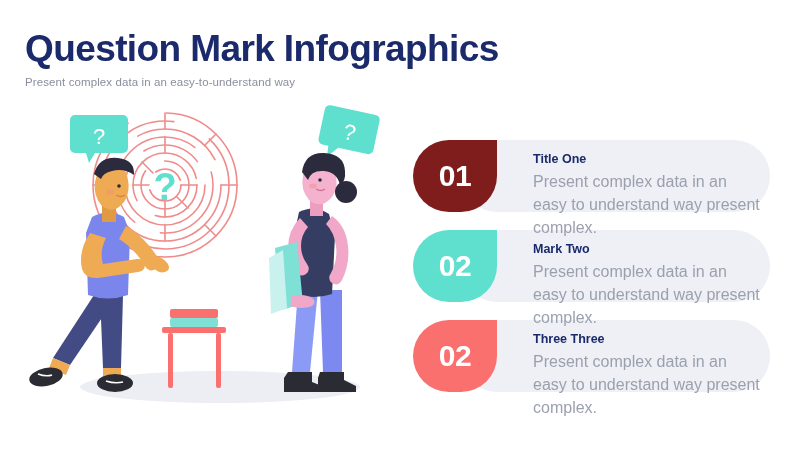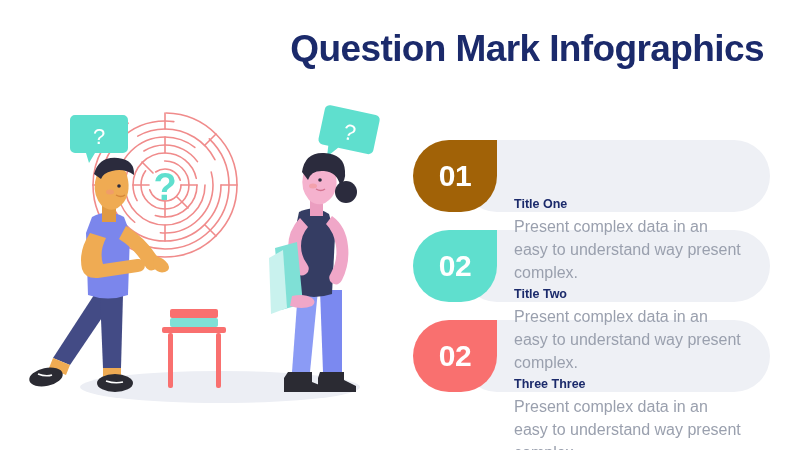--- a/index.html
+++ b/index.html
@@ -5,21 +5,21 @@
   * { margin:0; padding:0; box-sizing:border-box; }
   html,body { width:800px; height:450px; }
   body {
     background:#ffffff;
     font-family:"Liberation Sans", sans-serif;
     overflow:hidden;
     position:relative;
   }
 
   
-  .header { width:764px; padding-top:30px; text-align:right; }
+  .header { width:764px; padding-top:30px; text-align:left;padding-left:25px; }
   .page-title {
     font-size:37px;
     font-weight:bold;
     color:#1b2a6b;
     letter-spacing:-0.6px;
     line-height:1.05;
   }
   .page-subtitle {
     margin-top:7px;
     font-size:11.5px;
@@ -59,42 +59,42 @@
     z-index:2;
   }
   .badge-num {
     font-size:30px;
     font-weight:bold;
     color:#ffffff;
     letter-spacing:-0.5px;
   }
   .card-text {
     position:absolute;
-    left:101px; top:12px;
+    left:120px; top:12px;
     width:230px;
     z-index:3;
-    margin-top:45px;
   }
   .card-title {
     font-size:12.5px;
     font-weight:bold;
     color:#1b2a6b;
     margin-bottom:4px;
   }
   .card-desc {
     font-size:16px;
     line-height:1.45;
     color:#9aa0ae;
   }
 </style>
 </head>
 <body>
 
 <div class="header">
   <div class="page-title">Question Mark Infographics</div>
+  <div class="page-subtitle">Present complex data in an easy-to-understand way</div>
 </div>
 
 <div class="stage">
 
   <div class="illustration">
     <svg viewBox="0 0 390 340" xmlns="http://www.w3.org/2000/svg">
 
       <ellipse cx="200" cy="287" rx="140" ry="16" fill="#eceef4"></ellipse>
 
       <g fill="none" stroke="#f08b8b" stroke-width="1.6" stroke-linecap="round">
@@ -193,36 +193,36 @@
         <ellipse cx="293" cy="86" rx="4" ry="2.5" fill="#f28b82" opacity="0.45"></ellipse>
       </g>
 
     </svg>
   </div>
 
   <div class="cards">
 
     <div class="card">
       <div class="card-body"></div>
-      <div class="badge" style="background: #a16207;">
+      <div class="badge" style="background: #7f1d1d;">
         <span class="badge-num">01</span>
       </div>
       <div class="card-text">
         <div class="card-title">Title One</div>
         <div class="card-desc">Present complex data in an easy to understand way present complex.</div>
       </div>
     </div>
 
     <div class="card">
       <div class="card-body"></div>
       <div class="badge" style="background: rgb(95, 223, 206);">
         <span class="badge-num">02</span>
       </div>
       <div class="card-text">
-        <div class="card-title">Title Two</div>
+        <div class="card-title">Mark Two</div>
         <div class="card-desc">Present complex data in an easy to understand way present complex.</div>
       </div>
     </div>
 
     <div class="card">
       <div class="card-body"></div>
       <div class="badge" style="background: rgb(249, 112, 111);">
         <span class="badge-num">02</span>
       </div>
       <div class="card-text">

